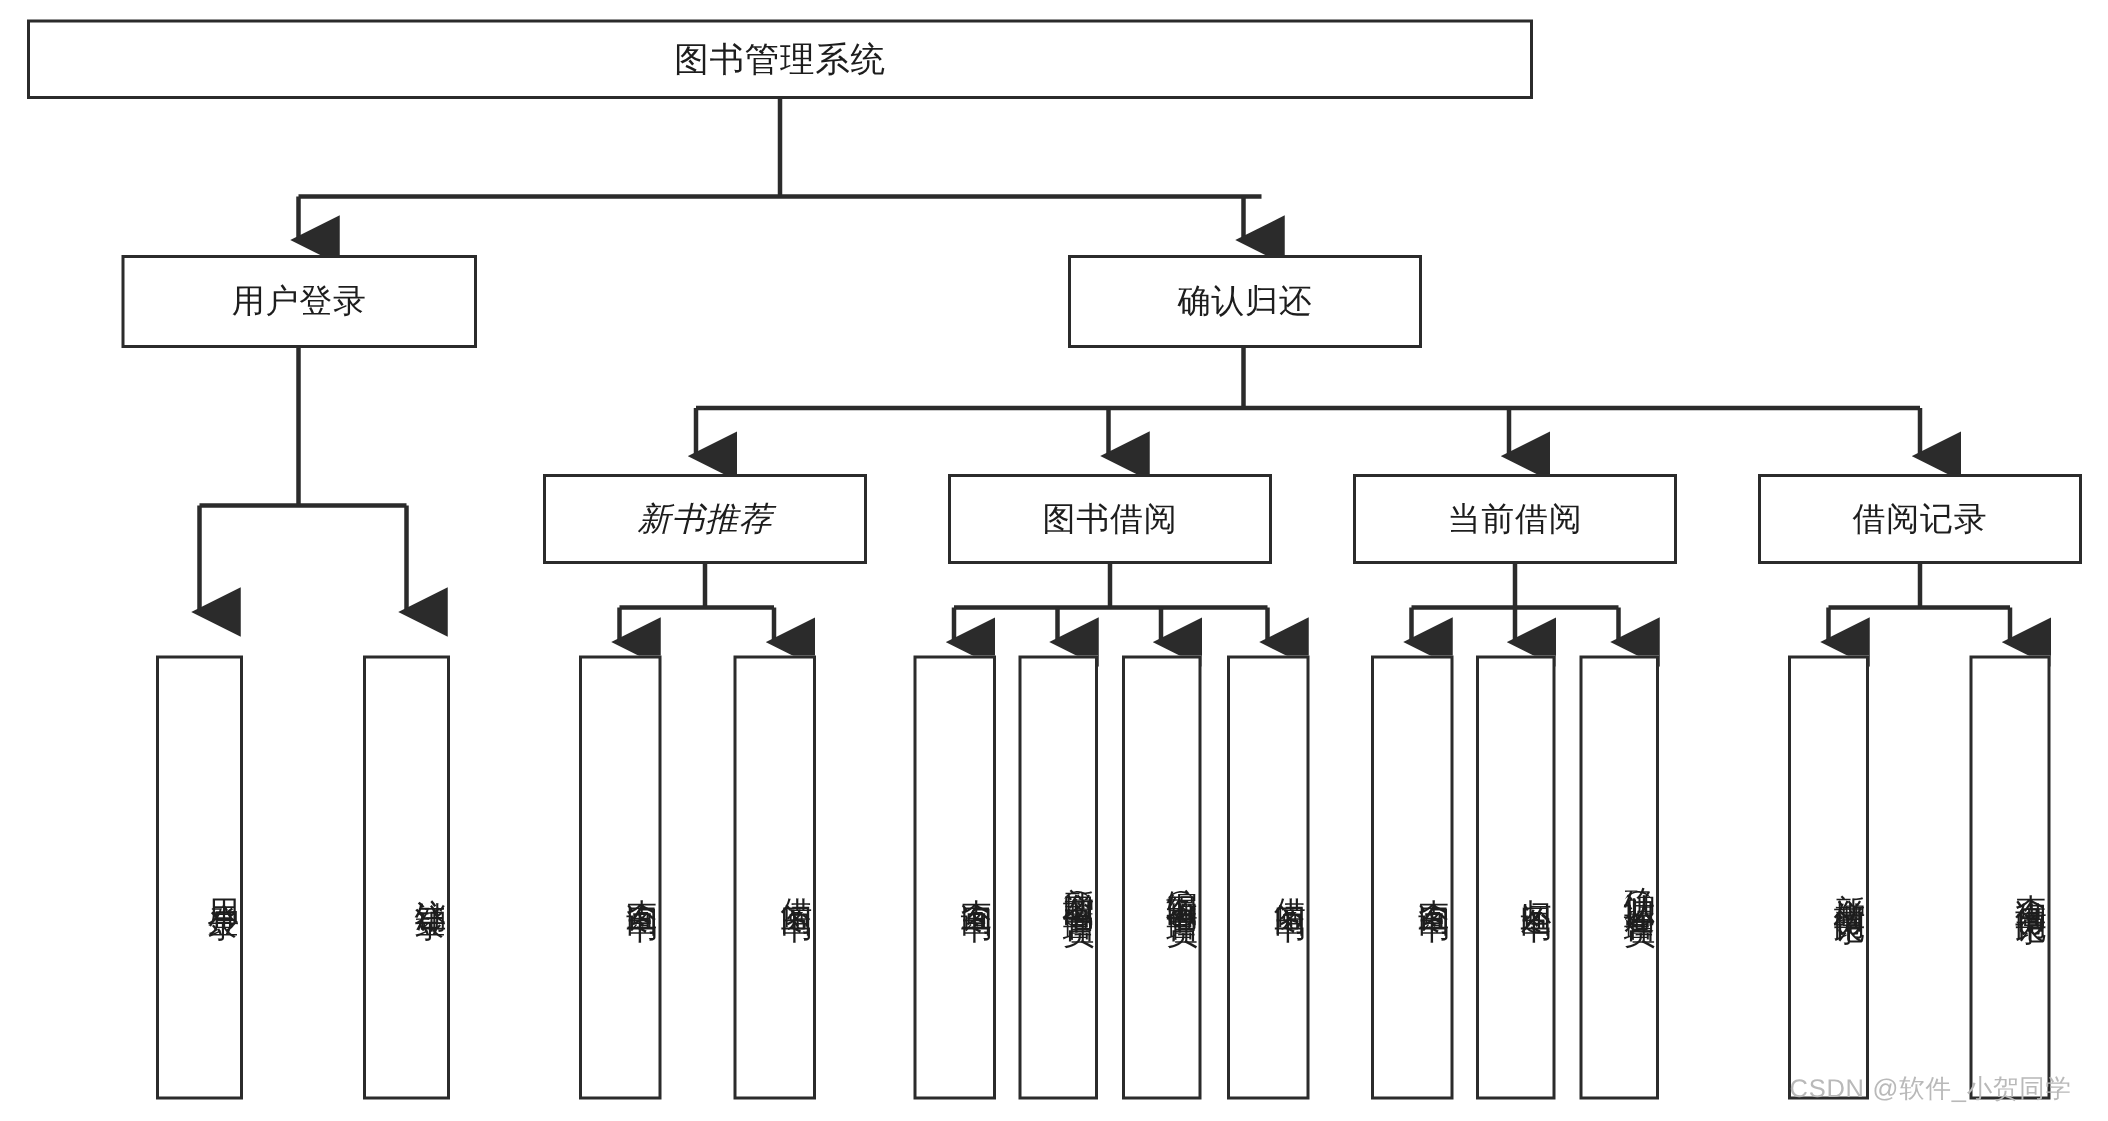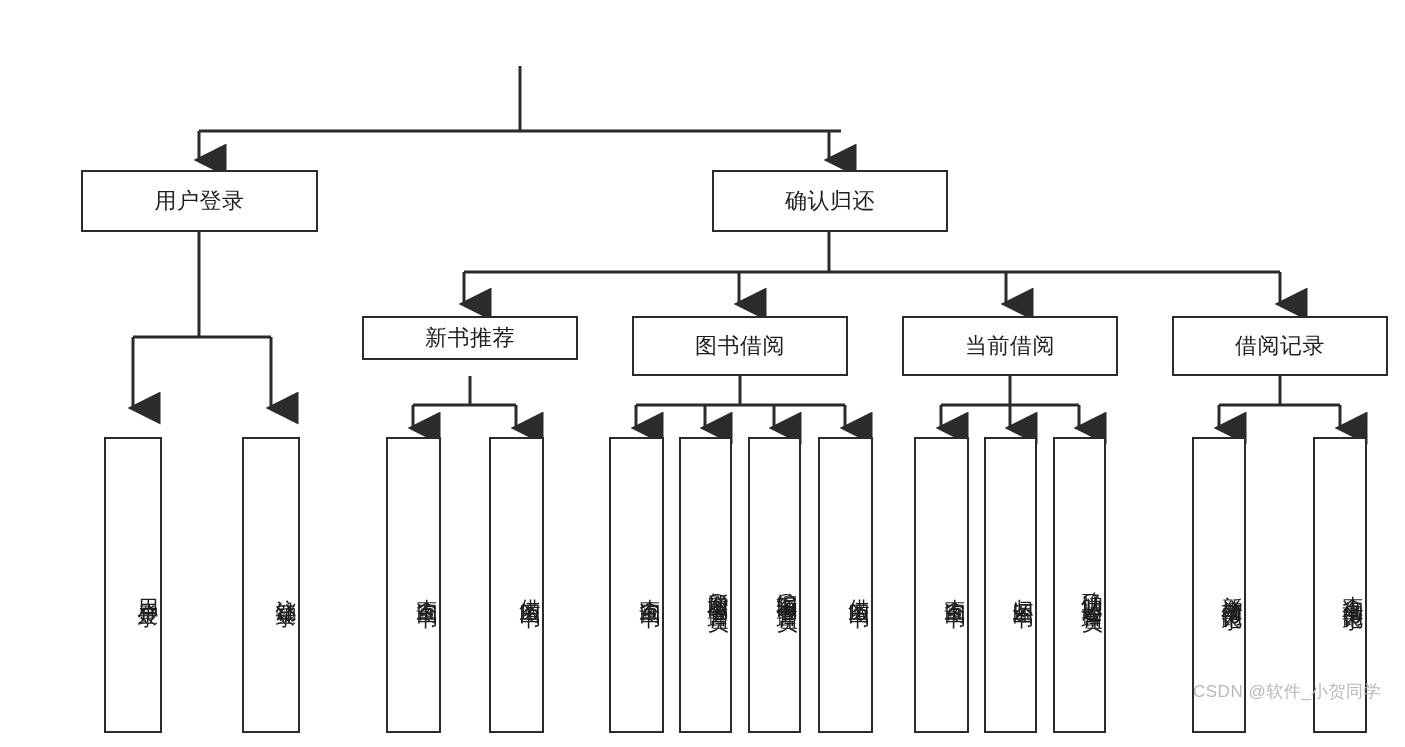--- a/index.html
+++ b/index.html
@@ -116,25 +116,26 @@
       <path d="M 1010 405 L 1010 428" marker-end="url(#arrow)"></path>
       <path d="M 1079 405 L 1079 428" marker-end="url(#arrow)"></path>
 
       <path d="M 1280 376 L 1280 405"></path>
       <path d="M 1219 405 L 1340 405"></path>
       <path d="M 1219 405 L 1219 428" marker-end="url(#arrow)"></path>
       <path d="M 1340 405 L 1340 428" marker-end="url(#arrow)"></path>
     </g>
   </svg>
 
+  <div class="node h root" style="left:18px; top:13px; width:1004px; height:53px;">图书管理系统</div>
 
   <div class="node h" style="left:81px; top:170px; width:237px; height:62px;">用户登录</div>
   <div class="node h" style="left:712px; top:170px; width:236px; height:62px;">确认归还</div>
 
-  <div class="node h" style="left:362px; top:316px; width:216px; height:44px;">新书推荐</div>
+  <div class="node h" style="left:362px; top:316px; width:216px; height:60px;font-style:italic;">新书推荐</div>
   <div class="node h" style="left:632px; top:316px; width:216px; height:60px;">图书借阅</div>
   <div class="node h" style="left:1172px; top:316px; width:216px; height:60px;">借阅记录</div>
   <div class="node h" style="left:902px; top:316px; width:216px; height:60px;">当前借阅</div>
 
   <div class="node v" style="left:104px; top:437px; width:58px; height:296px;">
     <span class="vtxt">用户登录</span>
   </div>
   <div class="node v" style="left:242px; top:437px; width:58px; height:296px;">
     <span class="vtxt">注销登录</span>
   </div>
@@ -169,15 +170,15 @@
     <span class="vtxt">确认归还（管理员）</span>
   </div>
 
   <div class="node v" style="left:1192px; top:437px; width:54px; height:296px;">
     <span class="vtxt">新增借阅记录</span>
   </div>
   <div class="node v" style="left:1313px; top:437px; width:54px; height:296px;">
     <span class="vtxt">查询借阅记录</span>
   </div>
 
-  <div class="watermark" style="left:1193px; top:680px;">CSDN @软件_小贺同学</div>
+  <div class="watermark" style="left:1193px; top:714px;">CSDN @软件_小贺同学</div>
 
 </div>
 
 </body></html>

